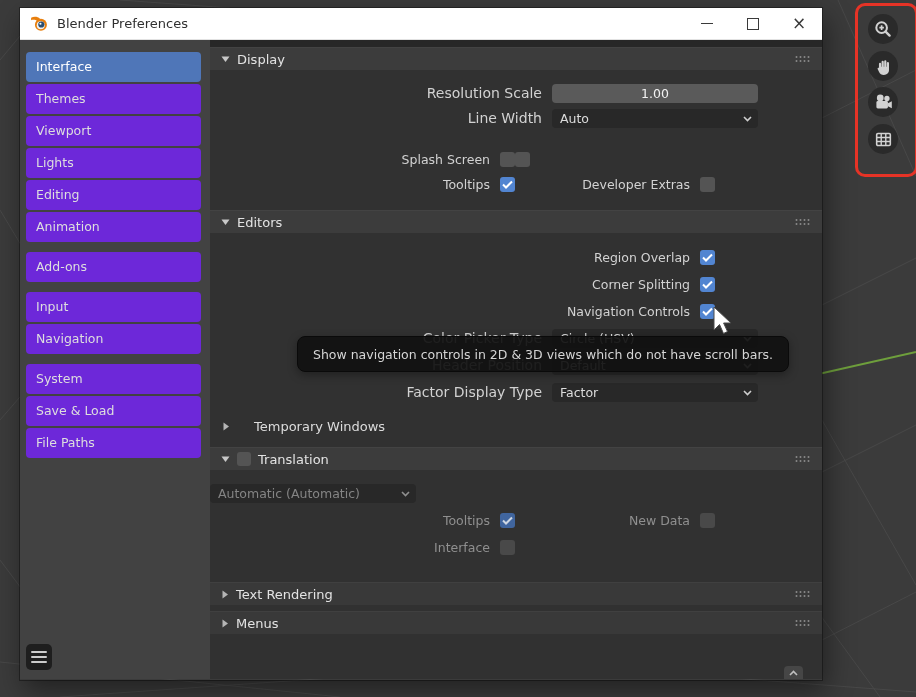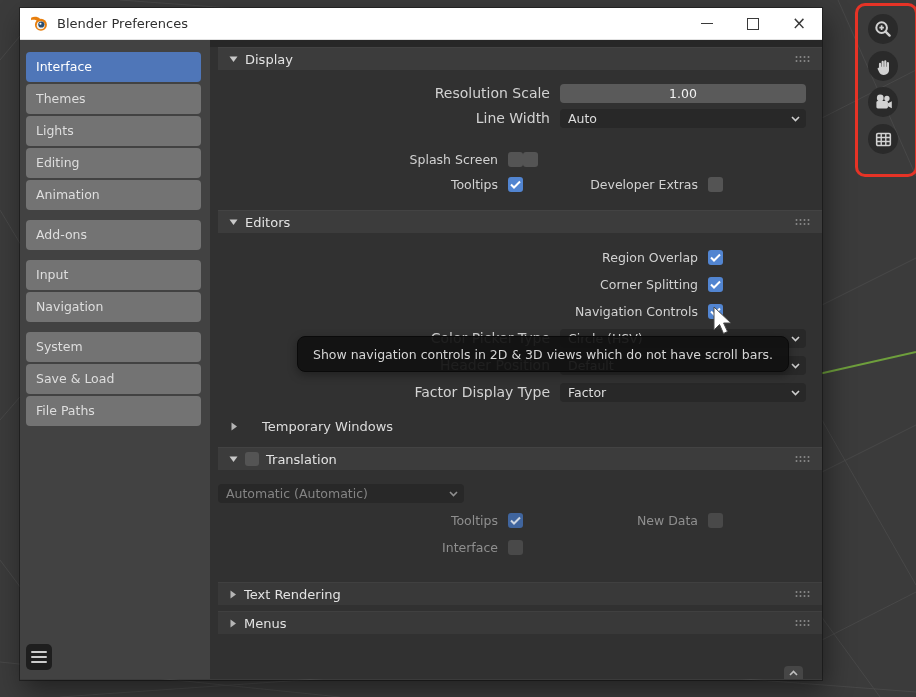--- a/index.html
+++ b/index.html
@@ -20,40 +20,40 @@
   .title{font-size:13px;color:#2f2f2f;margin-left:8px;}
   .wc{margin-left:auto;display:flex;height:100%;}
   .wcbtn{width:46px;display:flex;align-items:center;justify-content:center;}
   .min-glyph{width:12px;height:1.5px;background:#3a3a3a;}
   .max-glyph{width:10px;height:10px;border:1.5px solid #3a3a3a;}
   .close-glyph{font-size:17px;color:#3a3a3a;line-height:1;}
   .content{display:flex;height:639px;}
   
   .sidebar{width:190px;background:#424242;position:relative;padding-top:12px;box-sizing:border-box;flex:none;}
   .navgroup{margin:0 9px 10px 6px;}
-  .navitem{height:30px;line-height:30px;background:#737373;border-radius:4px;margin-bottom:2px;
+  .navitem{height:30px;line-height:30px;background:#6d28d9;border-radius:4px;margin-bottom:2px;
            padding-left:10px;font-size:12.5px;color:#dedede;cursor:default;}
   .navitem.active{background:#4f76b8;color:#ffffff;}
   .hamburger{position:absolute;left:6px;bottom:9px;width:26px;height:26px;background:#1e1e1e;border-radius:5px;
              display:flex;flex-direction:column;align-items:center;justify-content:center;gap:2.5px;}
   .hamburger i{display:block;width:16px;height:2.5px;background:#cccccc;border-radius:1px;}
   
   .main{flex:1;background:#313131;position:relative;overflow:hidden;}
   .mtop{height:7px;background:#272727;}
-  .panel{margin-bottom:1px;padding-left:8px;}
+  .panel{margin-bottom:1px;}
   .phdr{height:23px;background:#3c3c3c;display:flex;align-items:center;gap:7px;
         padding:0 12px 0 11px;border-top:1px solid rgba(255,255,255,.04);box-sizing:border-box;}
   .phdr-sub{background:#393939;}
   .ptitle{font-size:13px;color:#e3e3e3;}
   .dots{margin-left:auto;}
   .row{display:flex;align-items:center;height:20px;margin-bottom:5px;}
   .pe .row,.pt .row{margin-bottom:7px;}
   .sp16{height:16px;}.sp7{height:7px;}
   .lbl{width:342px;text-align:right;padding-right:10px;box-sizing:border-box;font-size:14px;color:#d2d2d2;flex:none;}
-  .widget{width:246px;flex:none;position:relative;}
+  .widget{width:206px;flex:none;position:relative;}
   .valfield{height:19px;background:#5a5a5a;border-radius:4px;text-align:center;font-size:12.5px;
             color:#f2f2f2;line-height:19px;}
   .drop{height:19px;background:#282828;border-radius:4px;font-size:12.5px;color:#dcdcdc;
         display:flex;align-items:center;padding:0 20px 0 8px;box-sizing:border-box;position:relative;}
   .drop .chev{position:absolute;right:6px;top:7px;}
   .lbl-l{width:290px;text-align:right;padding-right:10px;box-sizing:border-box;font-size:12.5px;color:#d2d2d2;flex:none;}
   .lbl-r{width:185px;text-align:right;padding-right:10px;box-sizing:border-box;font-size:12.5px;color:#d2d2d2;flex:none;}
   .indent-r{width:305px;flex:none;}
   .cb{width:15px;height:15px;border-radius:3px;background:#545454;flex:none;
       display:flex;align-items:center;justify-content:center;}
@@ -153,20 +153,21 @@
           </div>
       </div>
     </div>
 
     <div class="content">
 
       <div class="sidebar">
         <div class="navgroup">
           <div class="navitem active">Interface</div>
           <div class="navitem">Themes</div>
+          <div class="navitem">Viewport</div>
           <div class="navitem">Lights</div>
           <div class="navitem">Editing</div>
           <div class="navitem">Animation</div>
         </div>
         <div class="navgroup">
           <div class="navitem">Add-ons</div>
         </div>
         <div class="navgroup">
           <div class="navitem">Input</div>
           <div class="navitem">Navigation</div>

